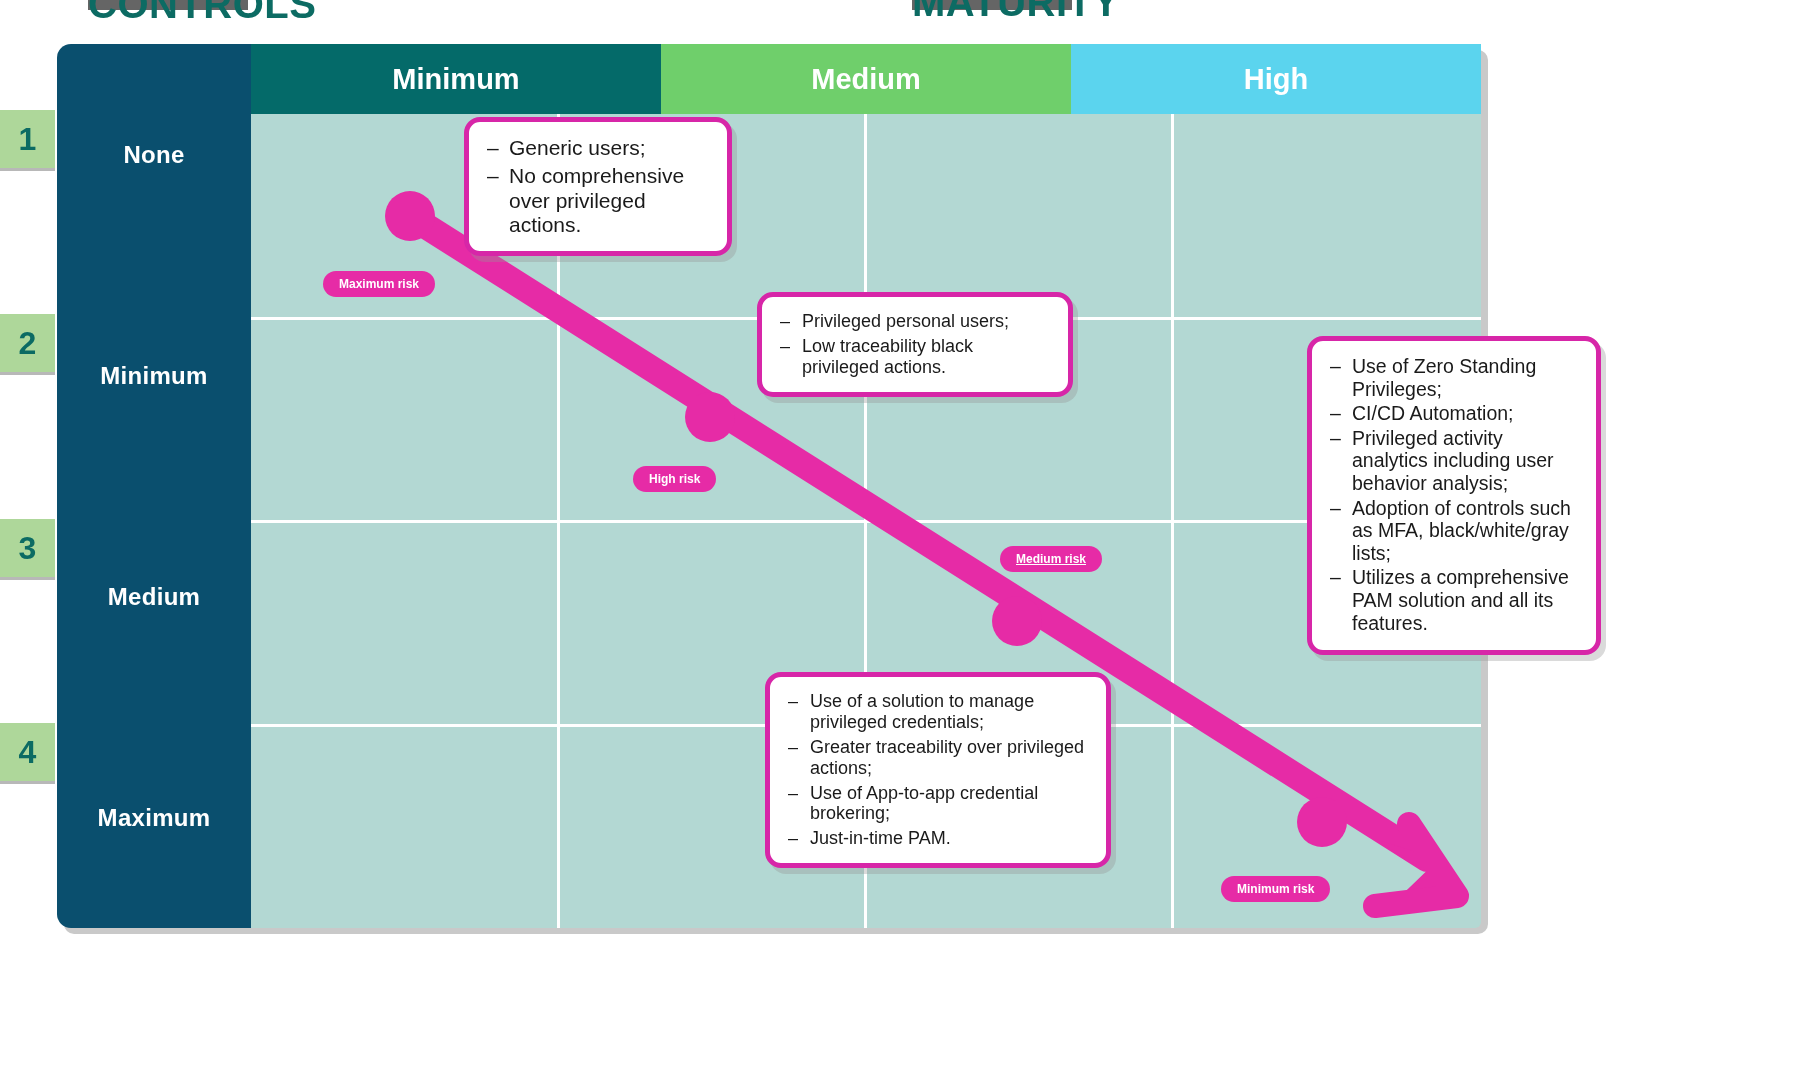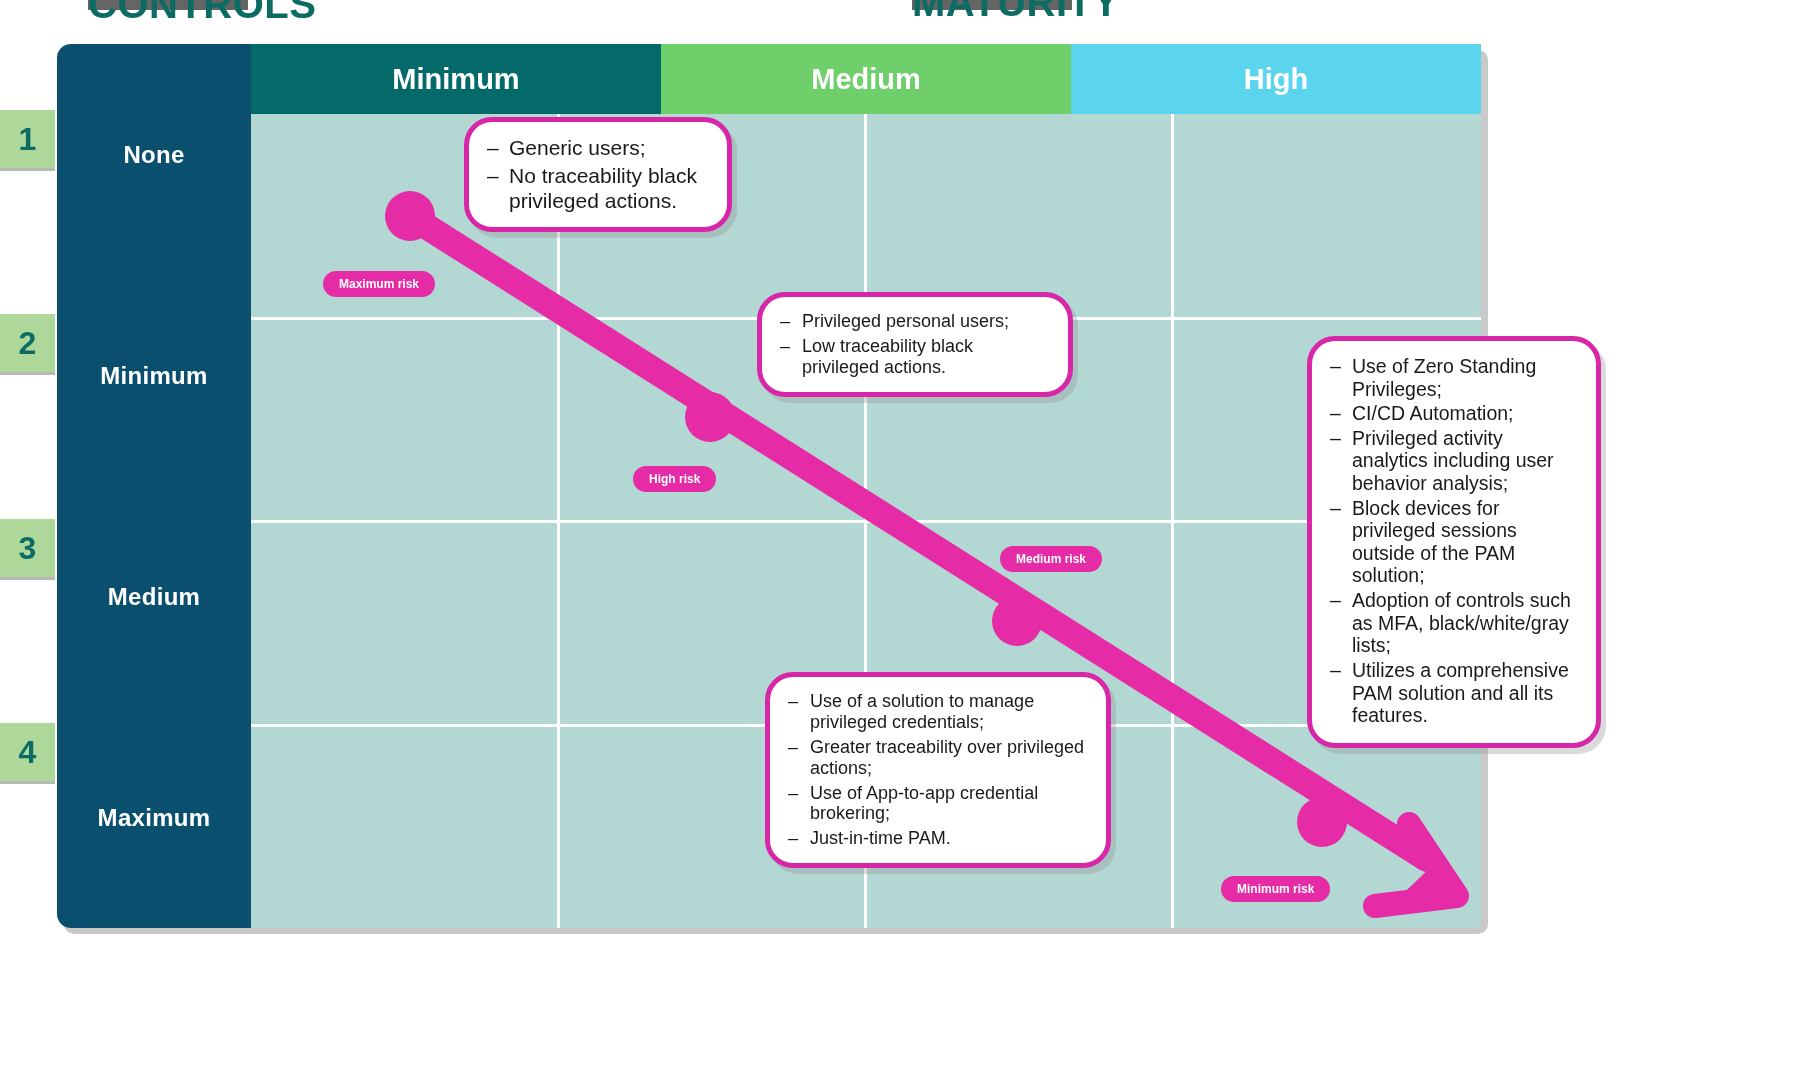--- a/index.html
+++ b/index.html
@@ -76,21 +76,21 @@
   
   .risk-pill{
     position:absolute;background:#E62BA6;color:#ffffff;
     border-radius:999px;font-size:12px;font-weight:bold;
     padding:7px 16px;white-space:nowrap;line-height:1;
   }
 
   
   .callout{
     position:absolute;background:#ffffff;border:5px solid #D726A8;
-    border-radius:28px;padding:14px 18px;
+    border-radius:16px;padding:14px 18px;
     box-shadow:5px 6px 0 rgba(150,150,150,.35);
   }
   .callout ul{margin:0;padding:0;list-style:none;}
   .callout li{
     font-size:18px;color:#1a1a1a;line-height:1.16;
     margin-bottom:4px;padding-left:22px;position:relative;
     text-indent:0;
   }
   .callout li:last-child{margin-bottom:0;}
   .callout li::before{
@@ -149,27 +149,27 @@
     <polygon points="1318,795 1398,845 1325,870 1382,815" fill="#E62BA6"></polygon>
     <path d="M1352 780 L1400 852 L1318 862" fill="none" stroke="#E62BA6" stroke-width="24" stroke-linejoin="round" stroke-linecap="round"></path>
     <circle cx="353" cy="172" r="25" fill="#E62BA6"></circle>
     <circle cx="653" cy="373" r="25" fill="#E62BA6"></circle>
     <circle cx="960" cy="577" r="25" fill="#E62BA6"></circle>
     <circle cx="1265" cy="778" r="25" fill="#E62BA6"></circle>
   </svg>
 
   <div class="risk-pill" style="left:266px;top:227px;">Maximum risk</div>
   <div class="risk-pill" style="left:576px;top:422px;">High risk</div>
-  <div class="risk-pill" style="left:943px;top:502px;">Medium risk</div>
+  <div class="risk-pill" style="left:943px;top:502px;text-decoration:underline;">Medium risk</div>
   <div class="risk-pill" style="left:1164px;top:832px;">Minimum risk</div>
 
   <div class="callout" id="callout-1">
     <ul>
       <li>Generic users;</li>
-      <li>No traceability black privileged actions.</li>
+      <li>No comprehensive over privileged actions.</li>
     </ul>
   </div>
 
   <div class="callout" id="callout-2">
     <ul>
       <li>Privileged personal users;</li>
       <li>Low traceability black privileged actions.</li>
     </ul>
   </div>
 
@@ -180,19 +180,18 @@
       <li>Use of App-to-app credential brokering;</li>
       <li>Just-in-time PAM.</li>
     </ul>
   </div>
 
   <div class="callout" id="callout-4">
     <ul>
       <li>Use of Zero Standing Privileges;</li>
       <li>CI/CD Automation;</li>
       <li>Privileged activity analytics including user behavior analysis;</li>
-      <li>Block devices for privileged sessions outside of the PAM solution;</li>
       <li>Adoption of controls such as MFA, black/white/gray lists;</li>
       <li>Utilizes a comprehensive PAM solution and all its features.</li>
     </ul>
   </div>
 
 </div>
 
 </body></html>

